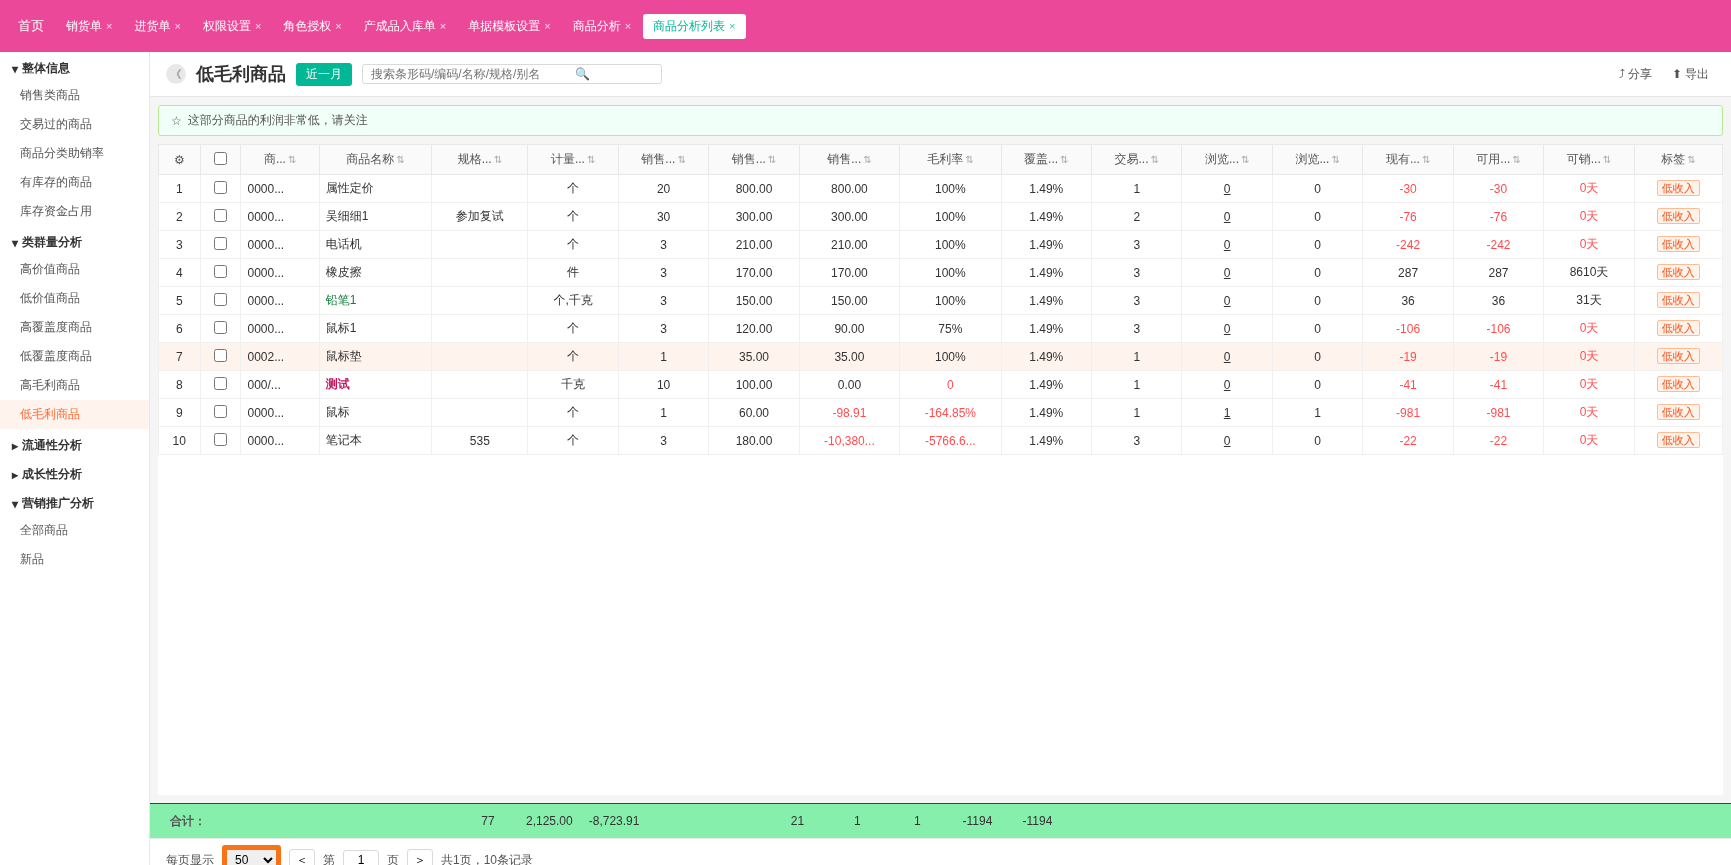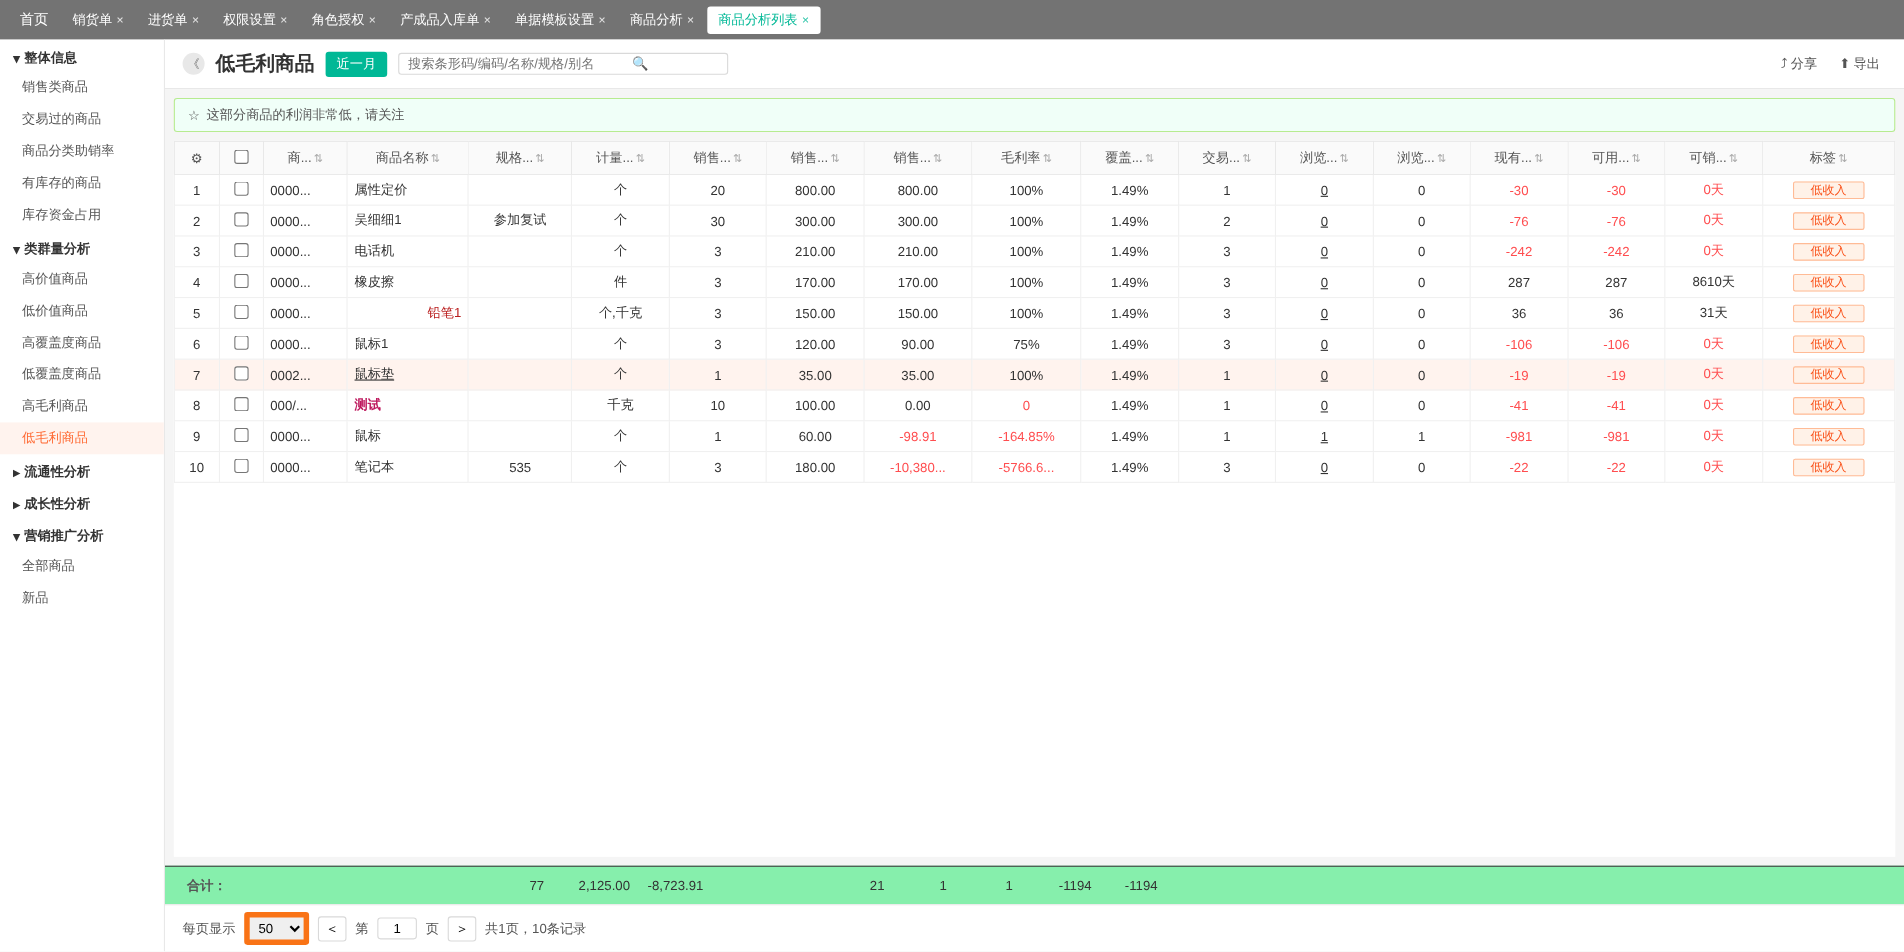--- a/index.html
+++ b/index.html
@@ -1,23 +1,23 @@
 <!DOCTYPE html>
 <html><head>
   <meta charset="utf-8">
   <style>
     * { box-sizing: border-box; margin: 0; padding: 0; font-family: 'Microsoft YaHei', Arial, sans-serif; font-size: 12px; }
     body { background: #f5f5f5; overflow: hidden; }
 
     
     .top-nav {
-      background: #737373;
-      display: flex;
-      align-items: center;
-      height: 36px;
+      background: #ec4899;
+      display: flex;
+      align-items: center;
+      height: 52px;
       padding: 0 8px;
       gap: 2px;
     }
     .nav-item {
       color: #fff;
       padding: 4px 10px;
       cursor: pointer;
       border-radius: 3px;
       white-space: nowrap;
       font-size: 13px;
@@ -176,21 +176,21 @@
       color: #333;
       white-space: nowrap;
     }
     tbody td.left { text-align: left; }
     .red-text { color: #ff4d4f; }
     .tag-low {
       background: #fff2e8;
       color: #fa541c;
       border: 1px solid #ffbb96;
       border-radius: 2px;
-      padding: 1px 15px;
+      padding: 1px 4px;
       font-size: 11px;
     }
     .underline-link { text-decoration: underline; cursor: pointer; color: #333; }
 
     
     .footer-summary {
       background: #86efac;
       border-top: 1px solid #404040;
       padding: 6px 8px;
       display: flex;
@@ -458,21 +458,21 @@
       <td>0</td>
       <td class="">287</td>
       <td class="">287</td>
       <td class="">8610天</td>
       <td><span class="tag-low">低收入</span></td>
     </tr>
             <tr>
       <td>5</td>
       <td><input type="checkbox" style=""></td>
       <td class="left">0000...</td>
-      <td class="left" style="cursor:pointer; color:#b91c1c;text-align:right;">铅笔1</td>
+      <td class="left" style="cursor:pointer; color:#15803d;">铅笔1</td>
       <td></td>
       <td>个,千克</td>
       <td>3</td>
       <td>150.00</td>
       <td class="">150.00</td>
       <td class="">100%</td>
       <td>1.49%</td>
       <td>3</td>
       <td class="underline-link">0</td>
       <td>0</td>
@@ -498,21 +498,21 @@
       <td>0</td>
       <td class="red-text">-106</td>
       <td class="red-text">-106</td>
       <td class="red-text">0天</td>
       <td><span class="tag-low">低收入</span></td>
     </tr>
             <tr class="highlighted">
       <td>7</td>
       <td><input type="checkbox" style=""></td>
       <td class="left">0002...</td>
-      <td class="left" style="cursor:pointer; color:#333;text-decoration:underline;">鼠标垫</td>
+      <td class="left" style="cursor:pointer; color:#333;">鼠标垫</td>
       <td></td>
       <td>个</td>
       <td>1</td>
       <td>35.00</td>
       <td class="">35.00</td>
       <td class="">100%</td>
       <td>1.49%</td>
       <td>1</td>
       <td class="underline-link">0</td>
       <td>0</td>

